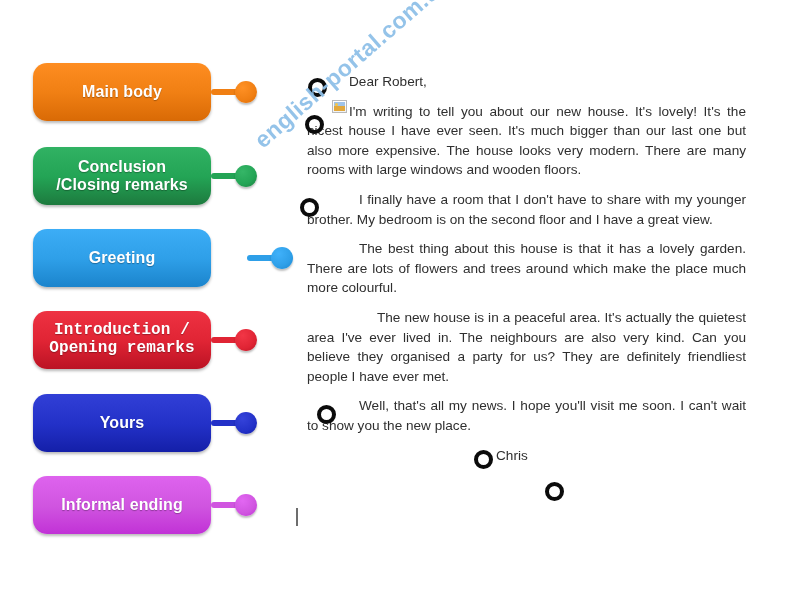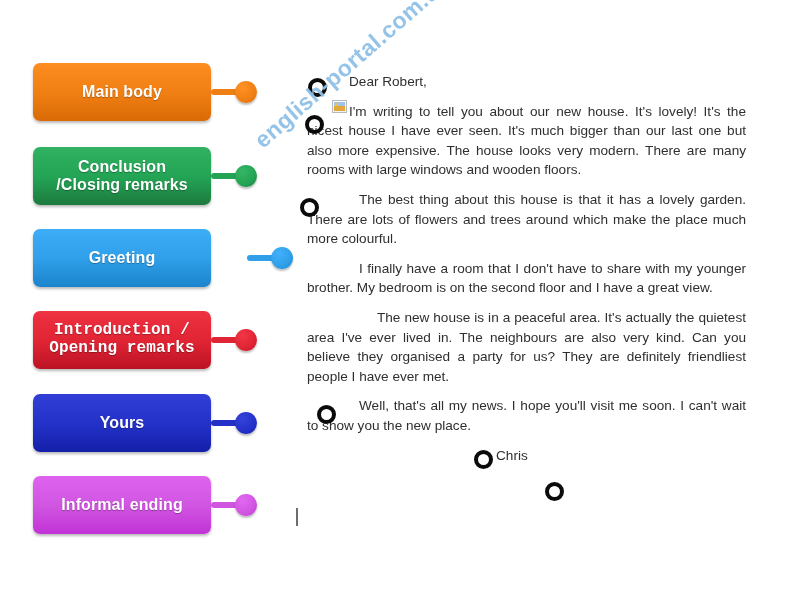--- a/index.html
+++ b/index.html
@@ -28,21 +28,21 @@
     position: absolute;
     left: 33px;
     height: 58px;
     display: flex;
     align-items: center;
   }
   .label-box {
     position: relative;
     width: 178px;
     height: 100%;
-    border-radius: 7px;
+    border-radius: 14px;
     display: flex;
     align-items: center;
     justify-content: center;
     text-align: center;
     color: #ffffff;
     font-weight: bold;
     font-size: 16px;
     line-height: 1.12;
     padding: 2px 6px;
     letter-spacing: .1px;
@@ -215,22 +215,22 @@
         <div class="connector">
           <span class="stem" style="background: rgb(208, 85, 224);"></span>
           <span class="dot" style="background: radial-gradient(circle at 35% 30%, rgb(226, 103, 242), rgb(208, 85, 224) 60%, rgb(193, 50, 214));"></span>
         </div>
       </div>
     </div>
 
   <div id="letter-panel">
       <p class="para indent-1 last-line-left">Dear Robert,</p>
       <p class="para indent-1 last-line-left">I'm writing to tell you about our new house. It's lovely! It's the nicest house I have ever seen. It's much bigger than our last one but also more expensive. The house looks very modern. There are many rooms with large windows and wooden floors.</p>
+      <p class="para indent-2 last-line-left">I finally have a room that I don't have to share with my younger brother. My bedroom is on the second floor and I have a great view.</p>
       <p class="para indent-2 last-line-left">The best thing about this house is that it has a lovely garden. There are lots of flowers and trees around which make the place much more colourful.</p>
-      <p class="para indent-2 last-line-left">I finally have a room that I don't have to share with my younger brother. My bedroom is on the second floor and I have a great view.</p>
       <p class="para indent-3 last-line-left">The new house is in a peaceful area. It's actually the quietest area I've ever lived in. The neighbours are also very kind. Can you believe they organised a party for us? They are definitely friendliest people I have ever met.</p>
       <p class="para indent-2 last-line-left">Well, that's all my news. I hope you'll visit me soon. I can't wait to show you the new place.</p>
       <p class="para name-line">Chris</p>
     </div>
 
   <span class="pic-icon" style="left:332px; top:100px;">
     <i class="sky"></i>
       <i class="sun"></i>
       <i class="hill"></i>
   </span>

